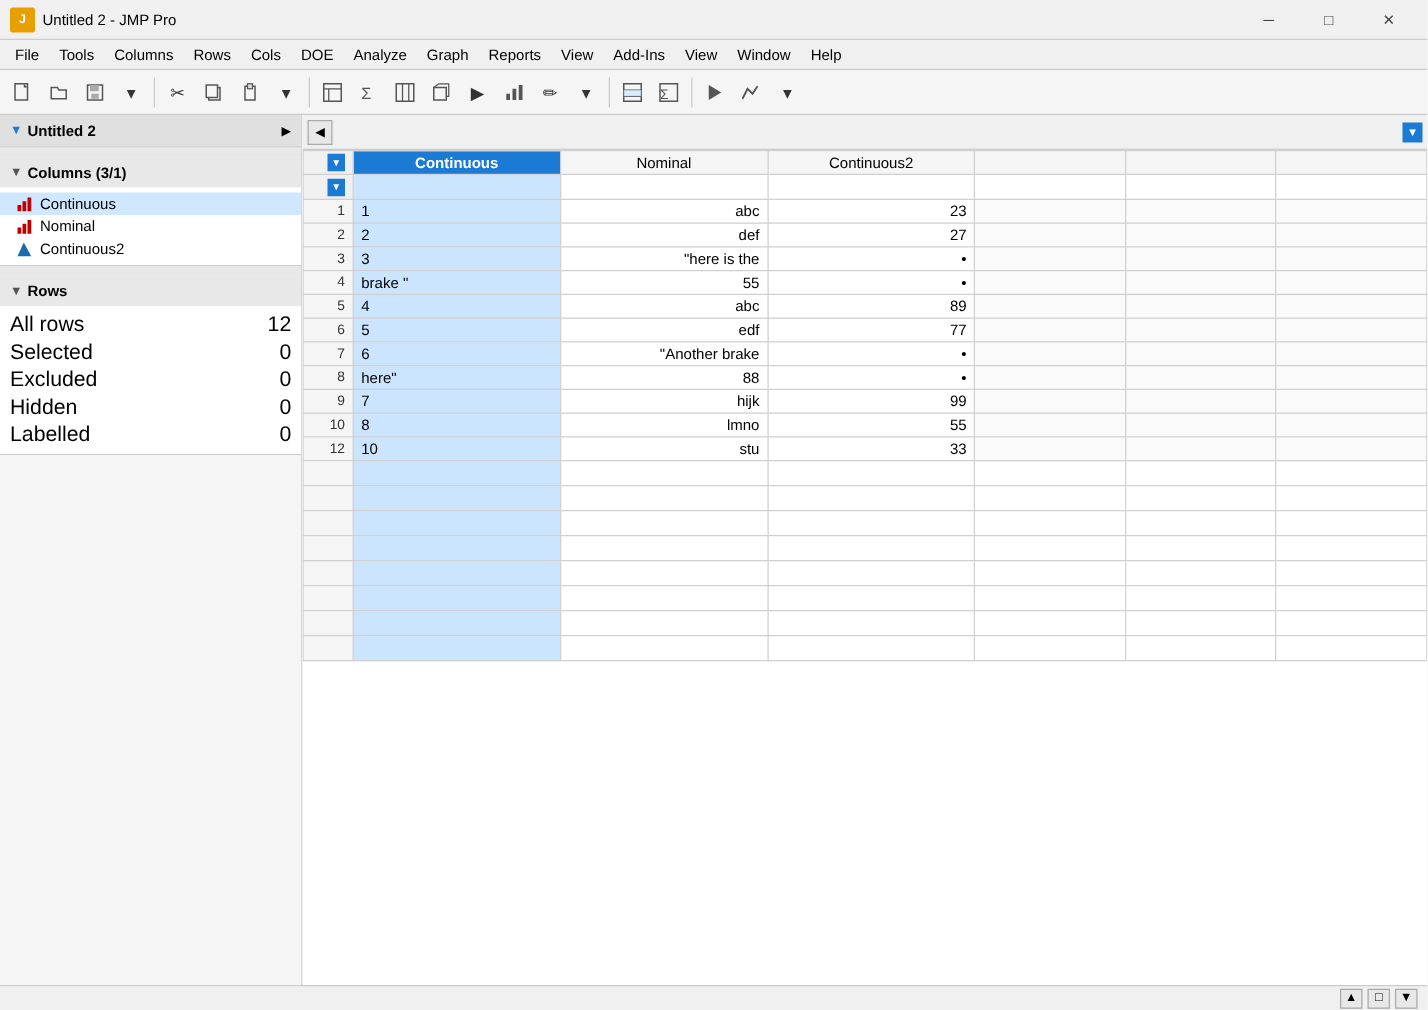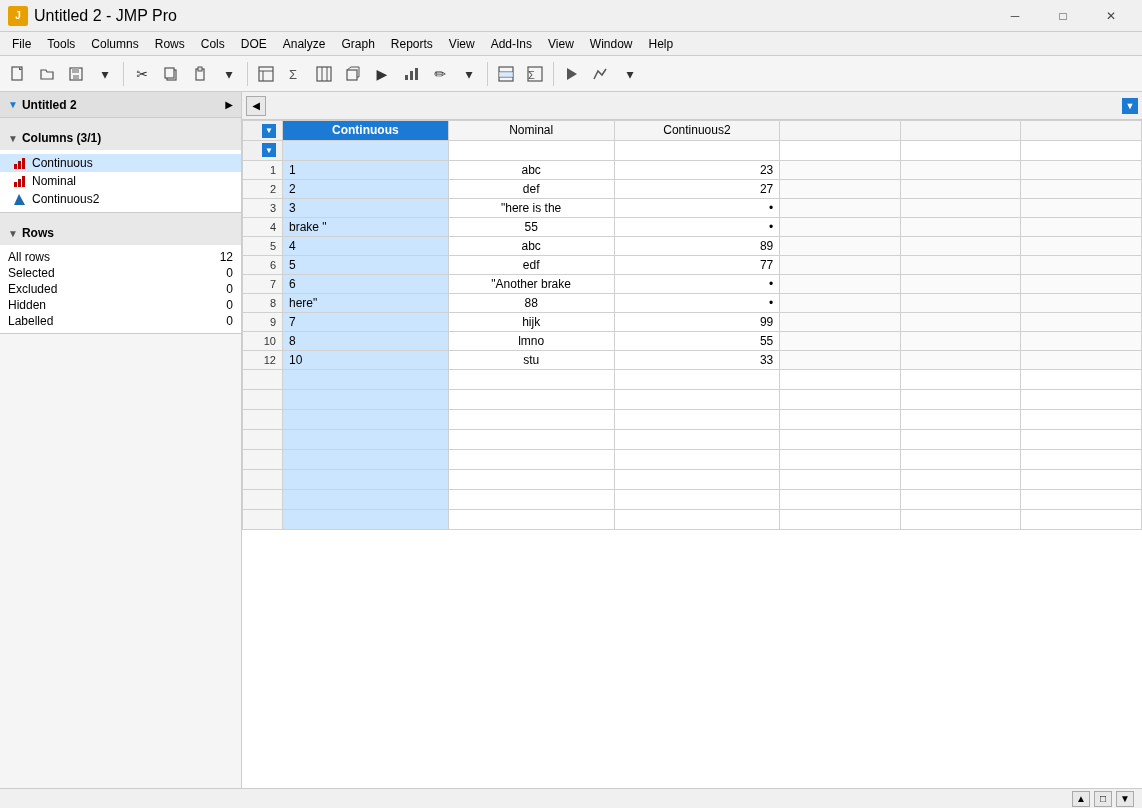--- a/index.html
+++ b/index.html
@@ -16,21 +16,21 @@
     }
     #title-bar .app-icon {
       width: 20px; height: 20px;
       background: #e8a000;
       border-radius: 2px;
       margin-right: 6px;
       display: flex; align-items: center; justify-content: center;
       color: white; font-weight: bold; font-size: 10px;
     }
     #title-bar .title-text {
-      flex: 1; font-size: 16px; color: #000;
+      flex: 1; font-size: 12px; color: #000;
     }
     #title-bar .window-controls {
       display: flex; gap: 2px;
     }
     #title-bar .window-controls button {
       width: 46px; height: 32px;
       border: none; background: transparent;
       cursor: pointer; font-size: 12px; color: #444;
     }
 
@@ -140,21 +140,21 @@
 
     
     .rows-content {
       padding: 4px 8px;
       background: #fff;
     }
     .row-stat {
       display: flex;
       justify-content: space-between;
       padding: 1px 0;
-      font-size: 12px;
+      font-size: 17px;
     }
 
     
     #grid-area {
       flex: 1;
       display: flex;
       flex-direction: column;
       background: #fff;
       overflow: hidden;
     }
@@ -229,21 +229,21 @@
       background: #f5f5f5;
       min-width: 80px;
     }
 
     
     .cell-continuous {
       background: #cce5ff;
       text-align: left;
     }
     .cell-nominal {
-      text-align: center;
+      text-align: right;
     }
     .cell-continuous2 {
       text-align: right;
       margin-top: 32px;
     }
     .cell-empty {
       background: #fafafa;
     }
 
     

